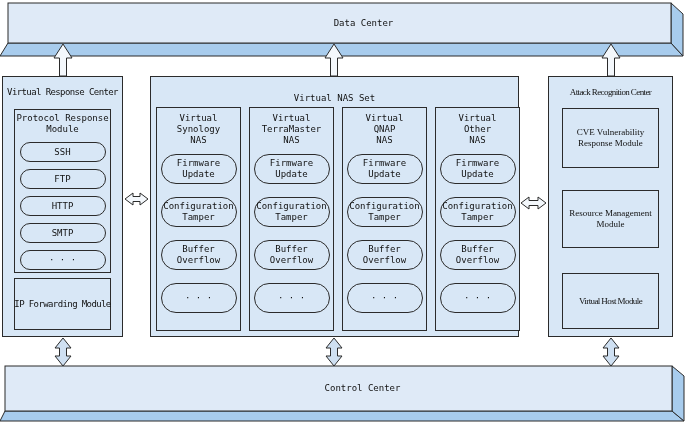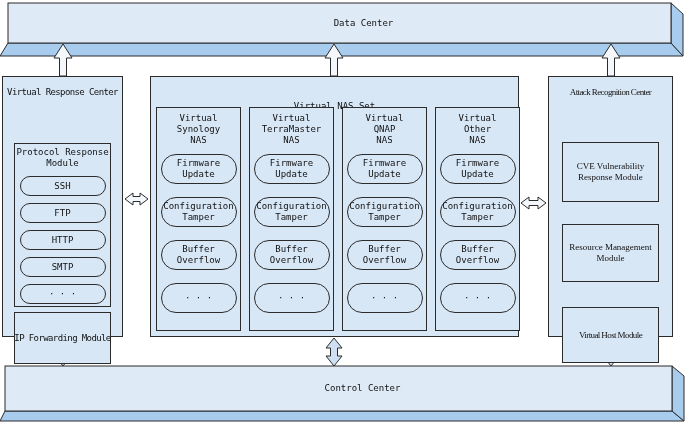--- a/index.html
+++ b/index.html
@@ -16,21 +16,21 @@
   }
   .panel{
     position:absolute;background:#d8e7f6;border:1px solid #2b2b2b;
     box-sizing:border-box;
   }
   .panel-title{display:block;text-align:center;padding-top:10px;white-space:nowrap;}
   .tight{letter-spacing:-0.6px;white-space:nowrap;}
   .pre{white-space:pre-line;}
   .box{
     position:absolute;background:#d8e7f6;border:1px solid #2b2b2b;box-sizing:border-box;
-    display:flex;align-items:center;justify-content:center;text-align:center;margin-top:34px;
+    display:flex;align-items:center;justify-content:center;text-align:center;
   }
   .prm{
     left:11px;top:32px;width:97px;height:164px;
     display:flex;flex-direction:column;align-items:center;padding-top:3px;
     justify-content:flex-start;
   }
   .prm-title{text-align:center;}
   .pill{
     width:86px;height:20px;border-radius:10px;background:#d8e7f6;border:1px solid #2b2b2b;
     box-sizing:border-box;display:flex;align-items:center;justify-content:center;
@@ -109,21 +109,21 @@
       <div class="pill">
           <span>· · ·</span>
         </div>
     </div>
     <div class="box ipbox">
       <span class="tight">IP Forwarding Module</span>
     </div>
   </div>
 
   <div class="panel" style="left:150px;top:76px;width:369px;height:261px;">
-    <span class="panel-title" style="padding-top:24px;">Virtual NAS Set</span>
+    <span class="panel-title" style="padding-top:16px;">Virtual NAS Set</span>
 
     <div class="nascol" style="left:5px;">
       <div class="nascol-head pre">Virtual
 Synology
 NAS</div>
       <div class="oval first pre">Firmware
 Update</div>
       <div class="oval pre">Configuration
 Tamper</div>
       <div class="oval pre">Buffer

